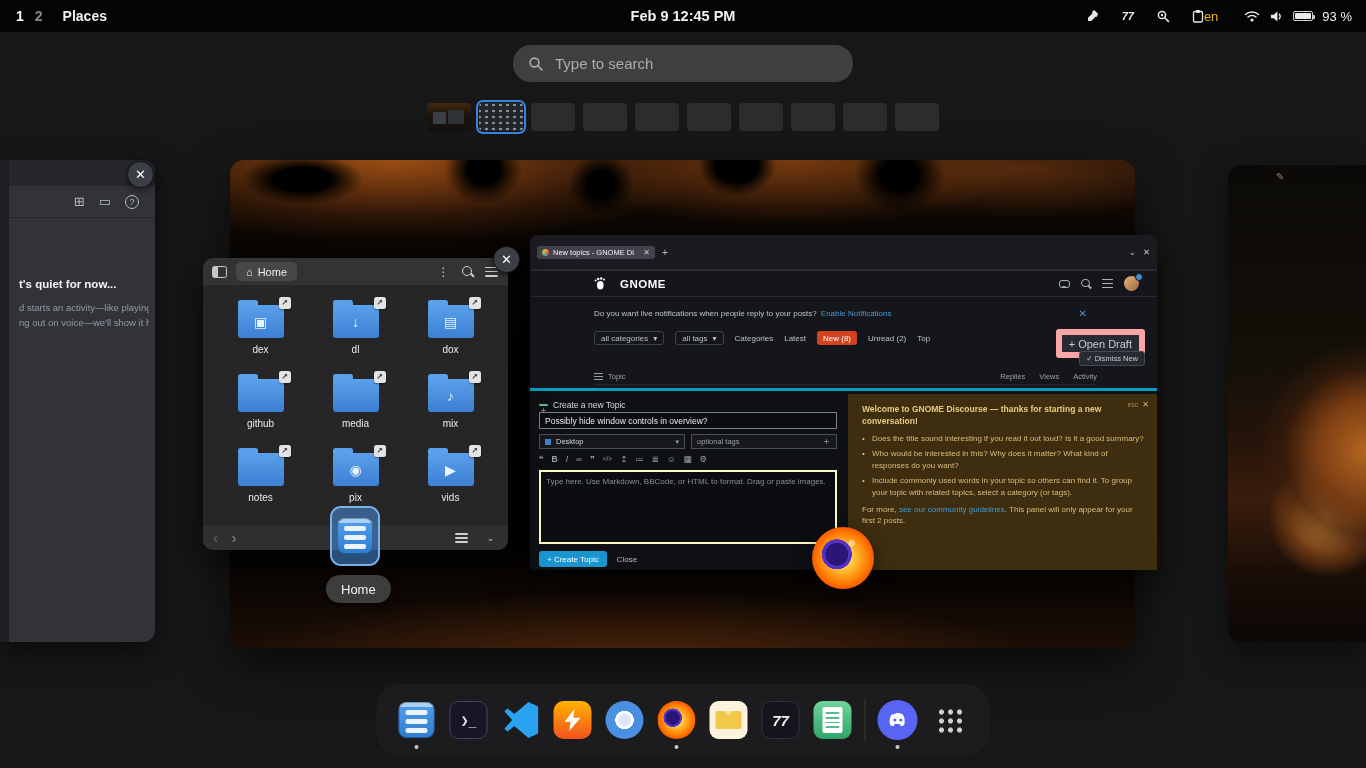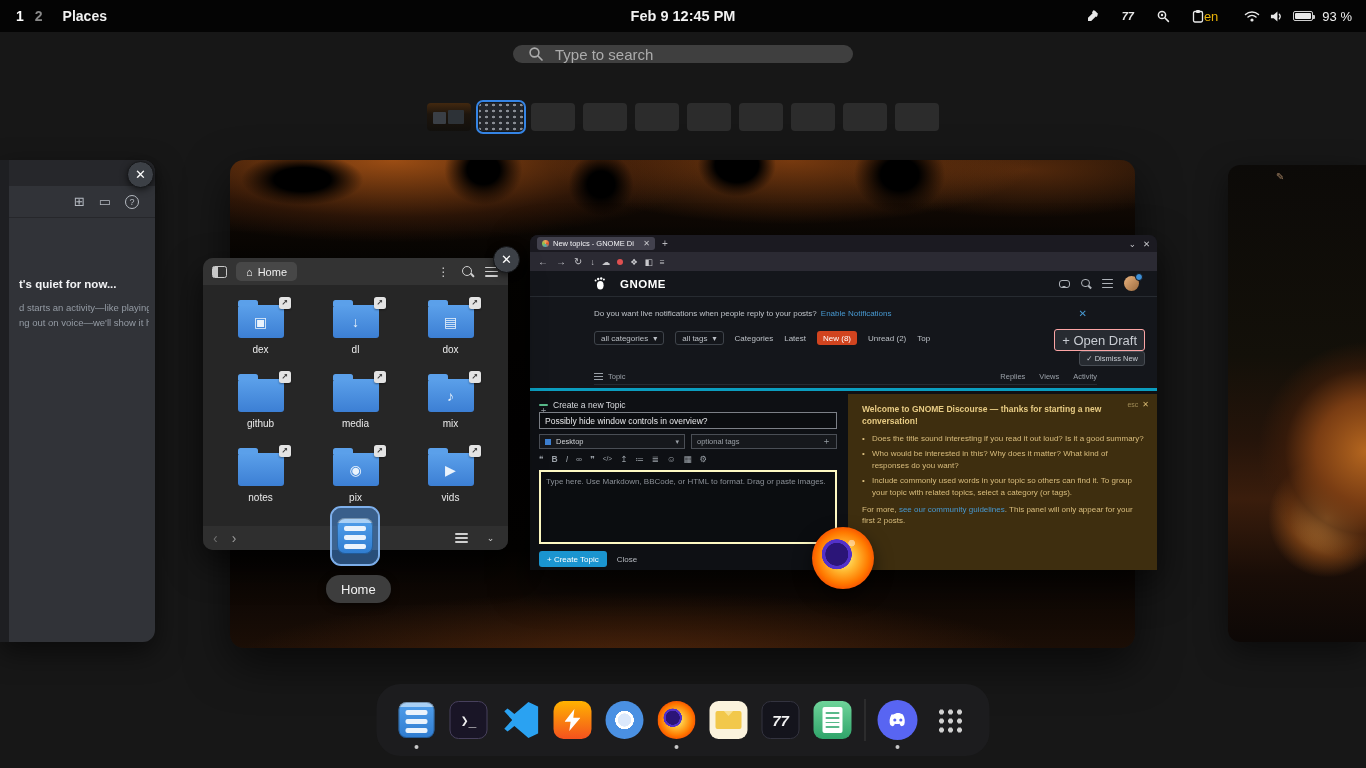--- a/index.html
+++ b/index.html
@@ -19,21 +19,21 @@
 .tb-right .tico{display:flex;align-items:center;justify-content:center;margin-left:22px}
 .warptray{font-weight:bold;font-style:italic;font-size:11px;color:#e8e8e8}
 .kbd{font-size:13px;color:#eab308;}
 .sys{display:flex;align-items:center;gap:9px;margin-left:26px}
 .batt{width:20px;height:10px;border:1px solid #cfcfcf;border-radius:2px;position:relative}
 .batt:before{content:"";position:absolute;left:1px;top:1px;bottom:1px;width:85%;background:#e8e8e8;border-radius:1px}
 .batt:after{content:"";position:absolute;right:-3px;top:2.5px;width:2px;height:4px;background:#cfcfcf;border-radius:0 1px 1px 0}
 .battxt{font-size:13px;color:#f0f0f0}
 
 
-.searchbar{position:absolute;left:513px;top:45px;width:340px;height:18px;border-radius:18px;background:#3f3f3f;display:flex;align-items:center;gap:11px;padding:0 15px;color:#acacac;font-size:15px;z-index:55}
+.searchbar{position:absolute;left:513px;top:45px;width:340px;height:37px;border-radius:18px;background:#3f3f3f;display:flex;align-items:center;gap:11px;padding:0 15px;color:#acacac;font-size:15px;z-index:55}
 
 
 .wsstrip{position:absolute;top:103px;left:427px;display:flex;gap:8px;z-index:55}
 .wst{width:44px;height:28px;border-radius:4px;background:#2c2c2c;position:relative;overflow:hidden}
 .wst.w0{background:linear-gradient(180deg,#42280f 0%,#1d150d 40%,#12100d 100%)}
 .wst.w0 .mw1{position:absolute;left:6px;top:9px;width:13px;height:12px;background:#3a3f46;border-radius:1px}
 .wst.w0 .mw2{position:absolute;left:21px;top:7px;width:16px;height:14px;background:#2d3237;border-radius:1px}
 .wst.active{outline:2px solid #3584e4;outline-offset:1px;background:#23262b;
  background-image:radial-gradient(circle,#8a8f96 1.1px,transparent 1.6px);background-size:7px 6px;background-position:4px 5px}
 
@@ -101,21 +101,21 @@
 
 
 .fappic{position:absolute;left:332px;top:508px;width:46px;height:56px;border-radius:9px;background:rgba(72,142,222,.55);outline:2px solid rgba(130,182,245,.95);display:flex;align-items:center;justify-content:center;z-index:30}
 .filesicon{width:36px;height:36px;border-radius:8px;background:linear-gradient(180deg,#a9d0f5 0%,#a9d0f5 14%,#4d9be8 14%,#2f7cd0 100%);position:relative;box-shadow:inset 0 0 0 1px rgba(0,0,0,.28)}
 .filesicon .drawer{position:absolute;left:7px;right:7px;height:5px;background:#eaf3fc;border-radius:2px}
 .filesicon .d1{top:8px}.filesicon .d2{top:17px}.filesicon .d3{top:26px}
 .wtitle{position:absolute;left:326px;top:575px;height:28px;padding:0 15px;border-radius:15px;background:#3d3d3d;color:#f2f2f2;font-size:13px;display:flex;align-items:center;z-index:30;box-shadow:0 3px 8px rgba(0,0,0,.45)}
 
 
 .ffwin{position:absolute;left:530px;top:235px;width:627px;height:335px;background:#14161b;border-radius:8px 8px 0 0;box-shadow:0 14px 38px rgba(0,0,0,.65);z-index:15;overflow:hidden}
-.fftabs{height:17px;background:#1b1a21;display:flex;align-items:center;padding:0 7px;gap:7px}
+.fftabs{height:34px;background:#1b1a21;display:flex;align-items:center;padding:0 7px;gap:7px}
 .fftab{height:13px;width:118px;background:#42414d;border-radius:3px;display:flex;align-items:center;gap:4px;padding:0 5px;color:#f3f3f6;font-size:7.5px}
 .fftab .fav{width:7px;height:7px;border-radius:50%;background:conic-gradient(#f4a259,#e4572e,#58a4b0,#8bc34a,#f4a259);flex:none}
 .fftab .tx{flex:1;white-space:nowrap;overflow:hidden}
 .fftab .cl{font-size:8px;color:#c9c9cd}
 .ffplus{color:#b9b9bd;font-size:10px}
 .tsp{flex:1}
 .smlico{color:#c8c8cc;font-size:8.5px;display:flex;align-items:center}
 .ffnav{height:19px;background:#2b2a33;display:flex;align-items:center;padding:0 8px;gap:8px;color:#c6c6cb;font-size:10px}
 .navg{font-size:10px;color:#c6c6cb;line-height:1}
 .urlbar{flex:1;height:13px;background:#1b1a21;border-radius:7px;display:flex;align-items:center;gap:5px;padding:0 8px;color:#d2d3d7;font-size:8px;min-width:0}
@@ -141,21 +141,21 @@
 .hbg{width:11px;height:9px;display:flex;flex-direction:column;justify-content:space-between}
 .hbg i{display:block;height:1.4px;background:#aeb2b8;border-radius:1px}
 .avatar{width:15px;height:15px;border-radius:50%;background:linear-gradient(135deg,#e8b27d,#9c6b3f);position:relative}
 .avatar .badge{position:absolute;top:-3px;right:-4px;width:8px;height:8px;border-radius:50%;background:#3d8fd6;border:1px solid #14161b}
 .dbanner{position:absolute;top:34px;left:64px;right:70px;height:16px;display:flex;align-items:center;gap:4px;font-size:8px;color:#bfc3c9}
 .lnk{color:#4798d0}
 .dbanner .bx{margin-left:auto;font-size:10px;font-weight:bold}
 .dnav{position:absolute;top:58px;left:64px;height:18px;display:flex;align-items:center;gap:11px;font-size:8px;color:#bcc0c6}
 .fpill{border:1px solid #3e434a;border-radius:3px;padding:1.5px 6px;display:flex;gap:5px;align-items:center}
 .newpill{border-radius:3px;padding:2.5px 6px;color:#fff}
-.odraft{position:absolute;top:58px;right:12px;border:1px solid #fca5a5;background:#272b31;color:#c8ccd2;font-size:13px;border-radius:3px;padding:2.5px 7px}
+.odraft{position:absolute;top:58px;right:12px;border:6px solid #fca5a5;background:#272b31;color:#c8ccd2;font-size:11px;border-radius:3px;padding:2.5px 7px}
 .dismiss{position:absolute;top:80px;right:12px;border:1px solid #464b52;background:#272b31;color:#c8ccd2;font-size:7.5px;border-radius:3px;padding:2px 6px}
 .thead{position:absolute;top:98px;left:64px;right:60px;height:16px;display:flex;align-items:center;font-size:7.5px;color:#9aa0a8;border-bottom:1px solid #272b31}
 .thead .tleft{display:flex;align-items:center;gap:5px}
 .tbars{width:9px;height:7px;display:flex;flex-direction:column;justify-content:space-between}
 .tbars i{display:block;height:1.2px;background:#9aa0a8}
 .thead .cols{margin-left:auto;display:flex;gap:14px}
 
 .composer{position:absolute;left:0;right:0;bottom:0;height:182px;background:#0e1014;border-top:3px solid #0b9dbf}
 .cleft{position:absolute;left:0;top:3px;bottom:0;width:318px}
 .crhead{position:absolute;top:6px;left:9px;display:flex;align-items:center;gap:5px;color:#d8dade;font-size:8.5px}

